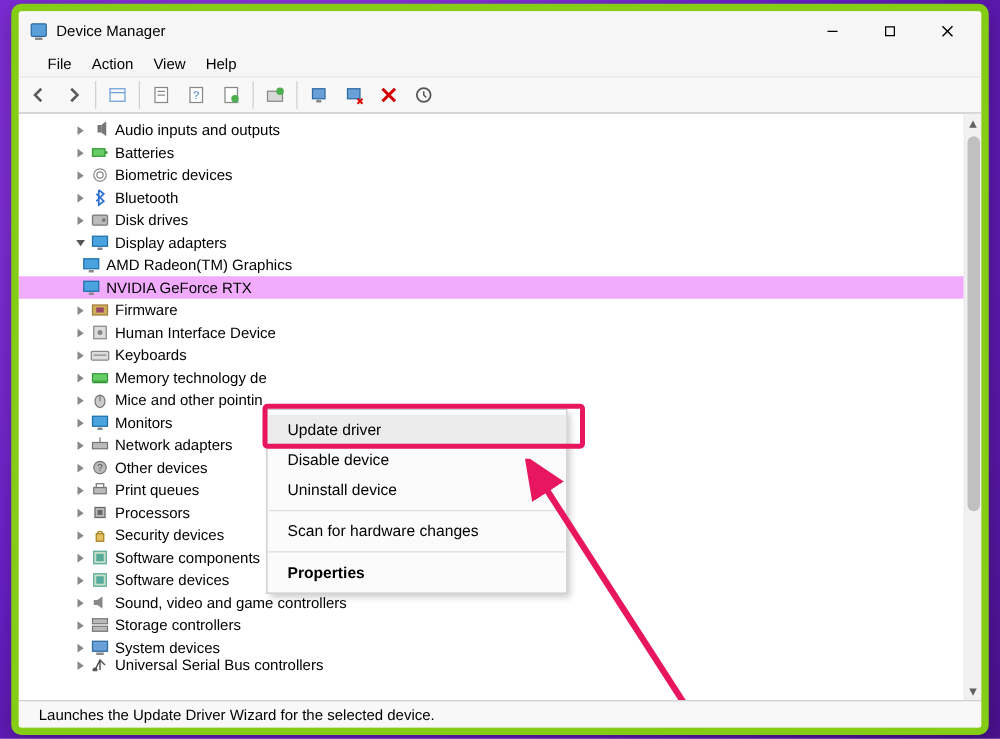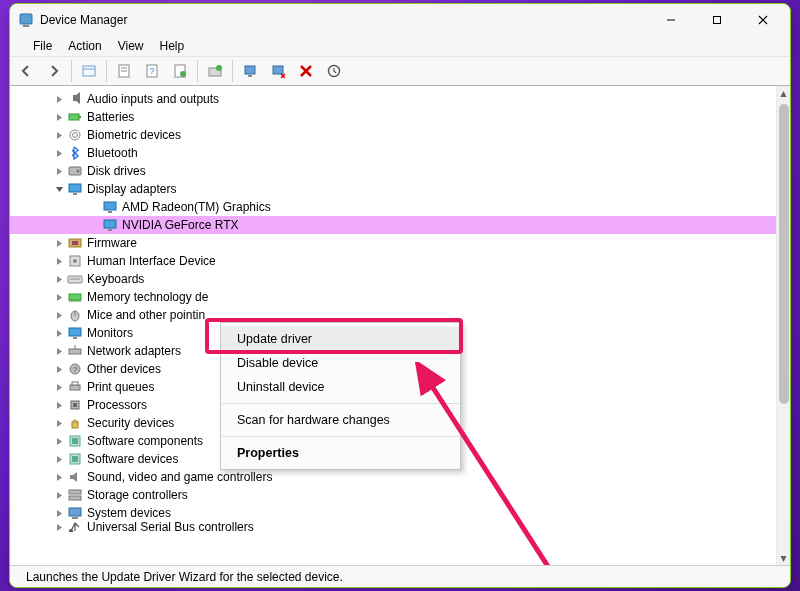--- a/index.html
+++ b/index.html
@@ -8,21 +8,21 @@
     width:800px; height:591px;
     background: radial-gradient(circle at 30% 20%, #9a3fe8 0%, #6a1fc9 60%, #4b1290 100%);
     font-family: "Segoe UI", Arial, sans-serif;
     font-size: 12px;
     color:#000;
     position:relative;
   }
   .window {
     position:absolute; left:9px; top:3px; width:782px; height:585px;
     background:#ffffff;
-    border:1px solid #84cc16;
+    border:6px solid #84cc16;
     border-radius:8px;
     overflow:hidden;
     box-shadow:0 4px 20px rgba(0,0,0,.3);
     display:flex; flex-direction:column;
   }
   
   .titlebar {
     height:32px; display:flex; align-items:center; padding:0 4px 0 8px;
     background:#f6f6f6;
     border-top-left-radius:8px; border-top-right-radius:8px;
@@ -58,31 +58,31 @@
   .scrollbar {
     width:14px; background:#f1f1f1;
     display:flex; flex-direction:column; align-items:center;
     border-left:1px solid #eaeaea;
   }
   .sb-arrow { width:14px; height:14px; display:flex; align-items:center; justify-content:center; color:#606060;}
   .sb-track { flex:1; width:14px; position:relative; }
   .sb-thumb { position:absolute; top:4px; left:2px; width:10px; height:300px; border-radius:5px; background:#c0c0c0;}
   .tree { font-size:12px; line-height:17px; }
   .node { display:flex; align-items:center; height:18px; padding-left:43px; white-space:nowrap;}
-  .node.child { padding-left:78px; }
+  .node.child { padding-left:36px; }
   .node.cut { overflow:hidden; }
   .tw { width:12px; height:12px; margin-right:2px; display:flex; align-items:center; justify-content:center; color:#6a6a6a; flex-shrink:0;}
   .tw.blank { visibility:hidden; }
   .dev-icon { width:16px; height:16px; margin-right:4px; flex-shrink:0;}
   .label {}
   .node.selected { background:#f0abfc; }
   .node.selected .label { }
   
   .ctxmenu {
-    position:absolute; left:210px; top:236px;
+    position:absolute; left:198px; top:236px;
     width:241px;
     background:#fbfbfb;
     border:1px solid #c7c7c7;
     box-shadow:3px 3px 5px rgba(0,0,0,.2);
     padding:4px 0;
     z-index:5;
   }
   .ctx-item { height:24px; padding:0 16px; display:flex; align-items:center; font-size:12.5px;}
   .ctx-item.hover { background:#ececec; }
   .ctx-item.bold { font-weight:700; }

